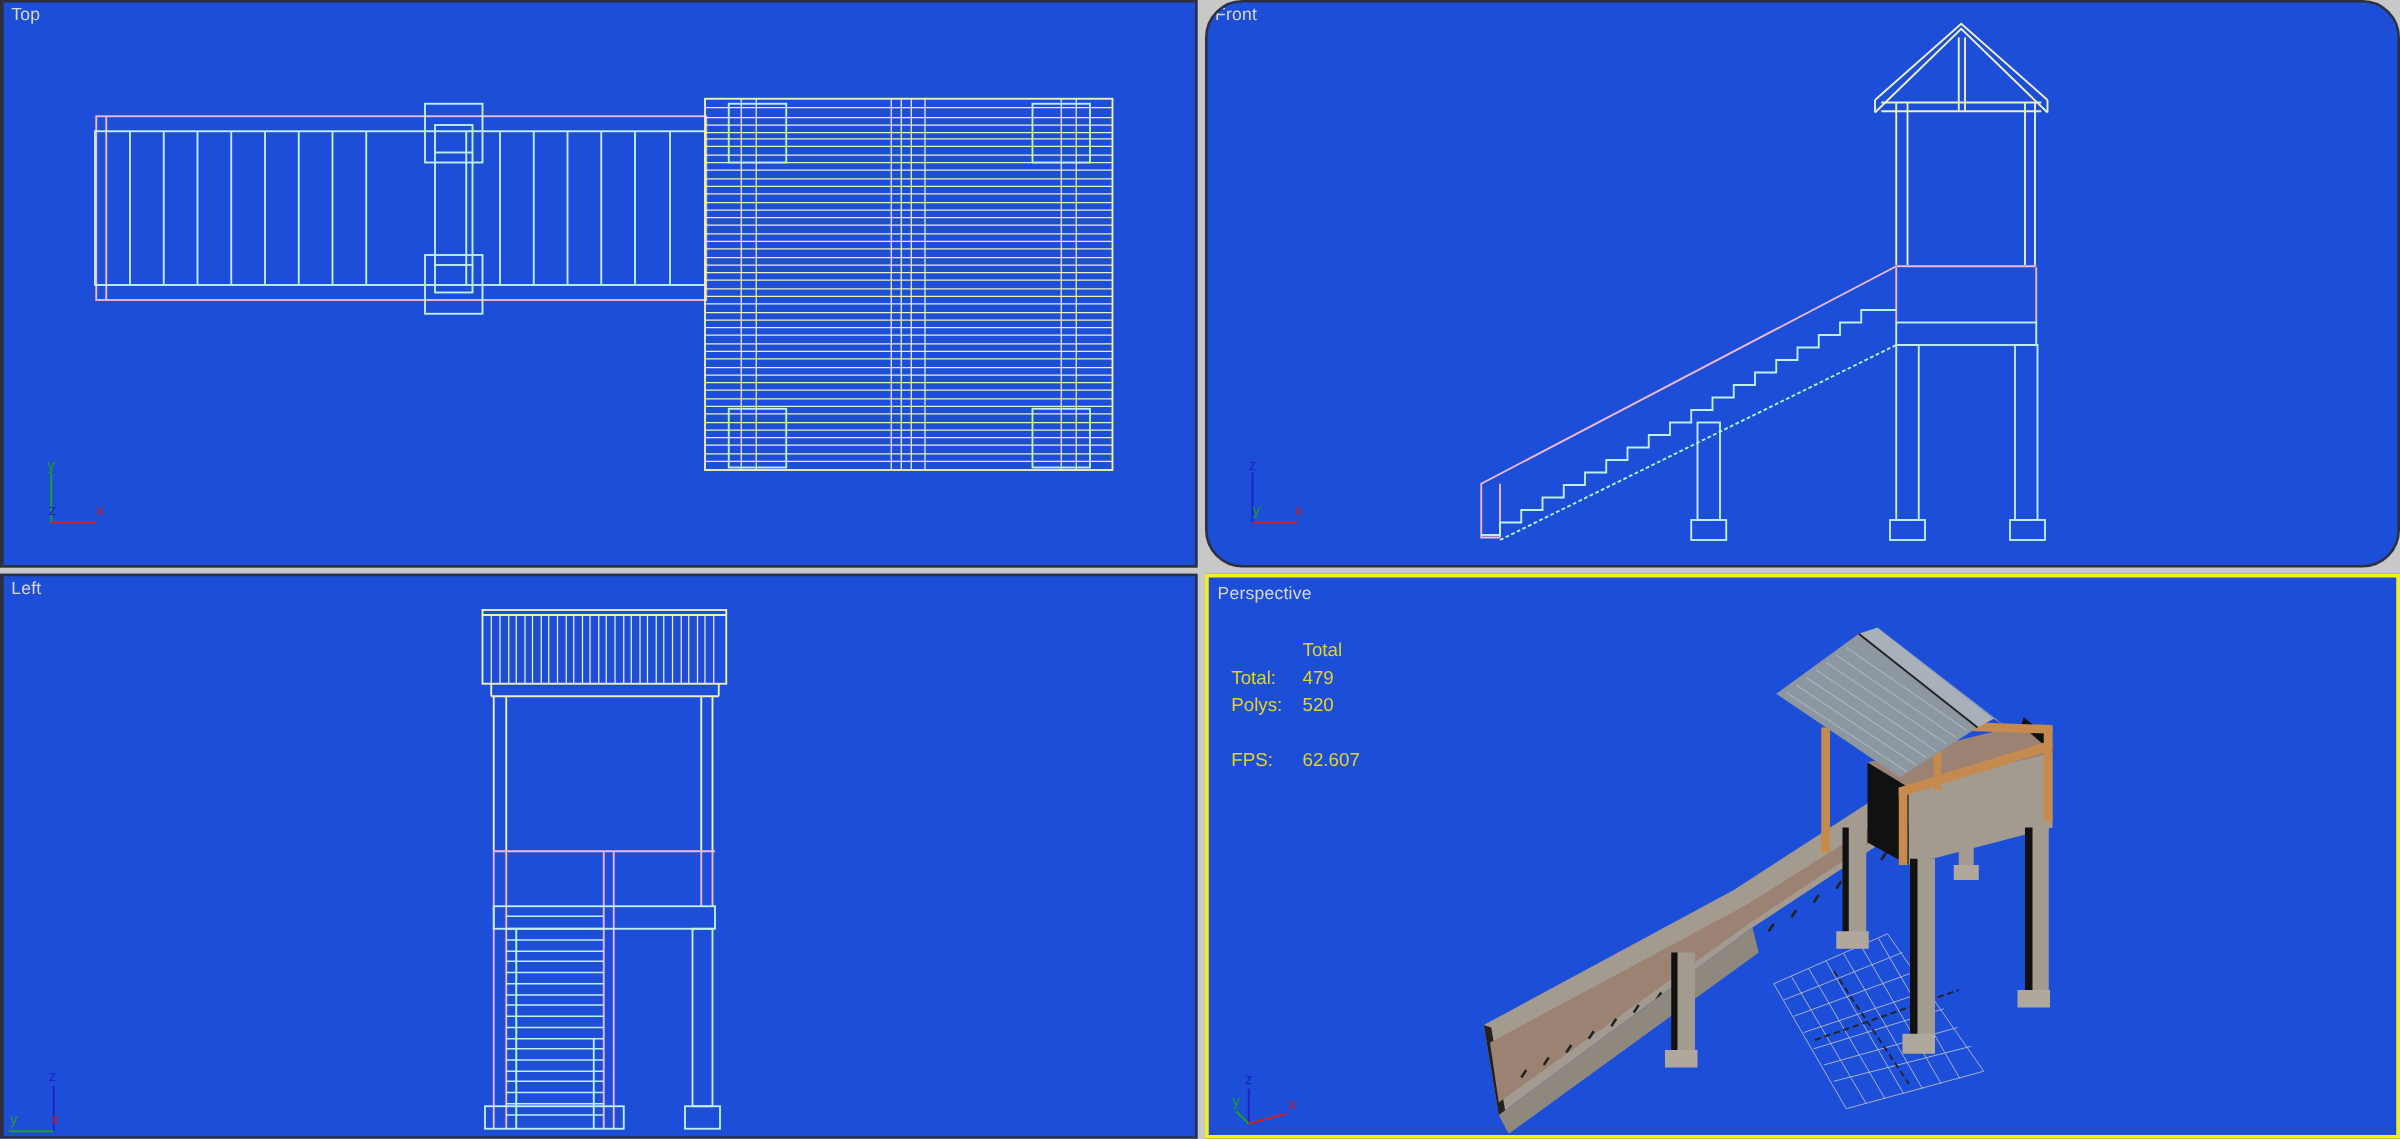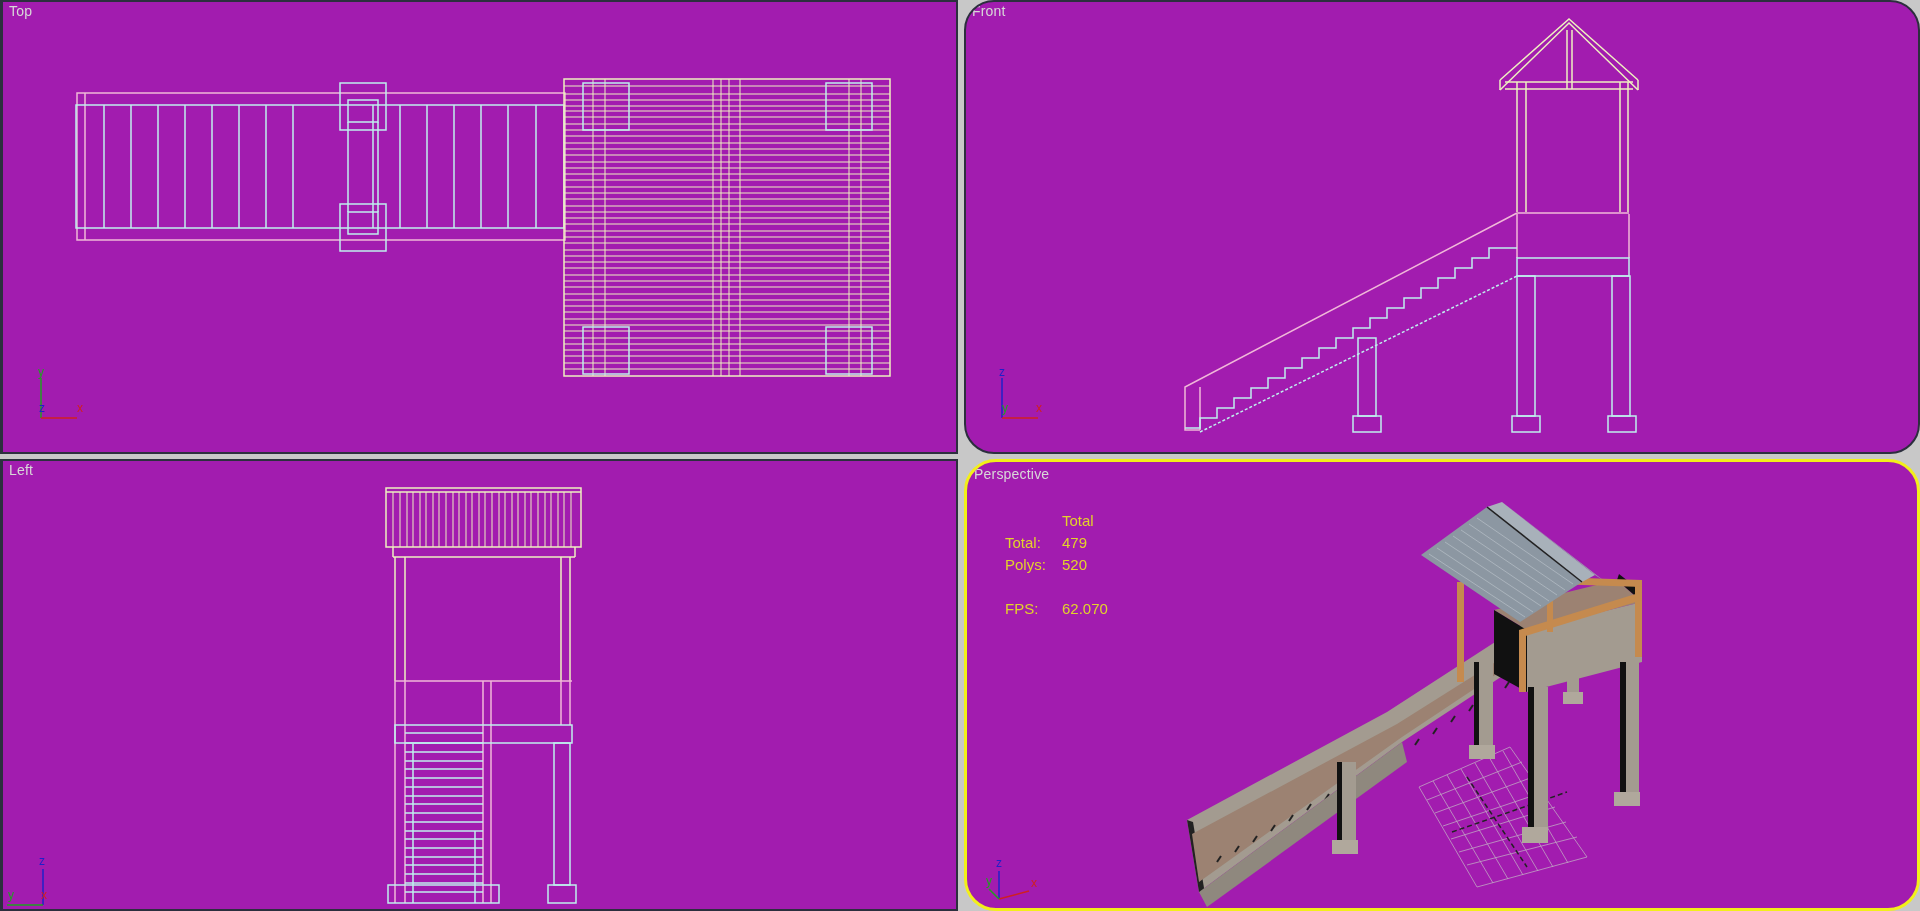--- a/index.html
+++ b/index.html
@@ -4,40 +4,40 @@
 <style>
   html, body { margin:0; padding:0; }
   body {
     width:1920px; height:911px; overflow:hidden;
     background:#c8c8c8;
     font-family:"Liberation Sans", sans-serif;
     position:relative;
   }
   .viewport {
     position:absolute;
-    background:#a21caf;
+    background:#1d4ed8;
     box-sizing:border-box;
     border:2px solid #2c2f3e;
     overflow:hidden;
   }
   .viewport.active { border:3px solid #f2ef1a; }
   #vp-top { left:0; top:0; width:958px; height:454px; border-left:3px solid #2c2f3e; }
   #vp-front { left:964px; top:0; width:956px; height:454px;border-radius:30px; }
   #vp-left { left:0; top:459px; width:958px; height:452px; border-left:3px solid #2c2f3e;padding-left:30px; }
-  #vp-persp { left:964px; top:459px; width:956px; height:452px;border-radius:32px; }
+  #vp-persp { left:964px; top:459px; width:956px; height:452px; }
   .vp-label {
     position:absolute; left:6px; top:1px;
     font-size:14px; color:#d8d8d8; letter-spacing:0.2px;
   }
   #vp-persp .vp-label { left:7px; top:4px; }
   .stats {
     position:absolute; left:18px; top:48px;
     color:#e3d32a; font-size:15px; line-height:22px;
   }
-  .stats .row { display:flex;margin-left:20px; }
+  .stats .row { display:flex; }
   .stats .k { width:57px; }
   .stats .gap { height:22px; }
   svg.scene { position:absolute; left:0; top:0; }
   .gizmo { position:absolute; }
 </style>
 </head>
 <body>
 
 <div class="viewport" id="vp-top">
   <span class="vp-label">Top</span>
@@ -312,21 +312,21 @@
         <span class="k">Total:</span>
         <span>479</span>
       </div>
     <div class="row">
         <span class="k">Polys:</span>
         <span>520</span>
       </div>
     <div class="gap"></div>
     <div class="row">
         <span class="k">FPS:</span>
-        <span>62.070</span>
+        <span>62.607</span>
       </div>
   </div>
   <svg class="scene" width="956" height="452">
 
     <g stroke="#c8c8c8" stroke-width="0.8" fill="none" opacity="0.8">
       <polygon points="452,325 543,285 620,395 510,425"></polygon>
       <line x1="466" y1="319" x2="526" y2="421"></line>
       <line x1="480" y1="313" x2="541" y2="417"></line>
       <line x1="494" y1="307" x2="556" y2="413"></line>
       <line x1="508" y1="301" x2="571" y2="409"></line>

